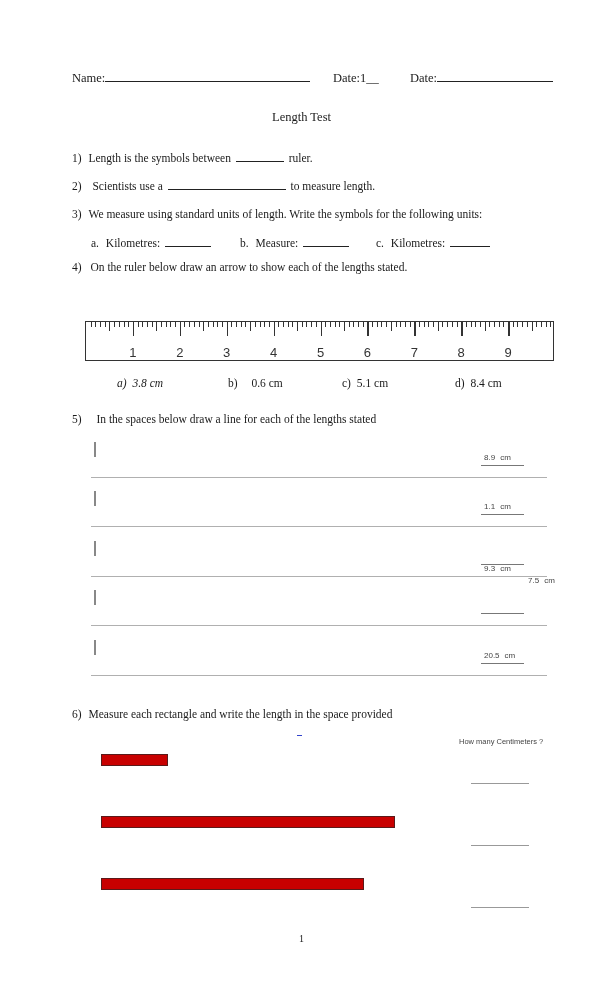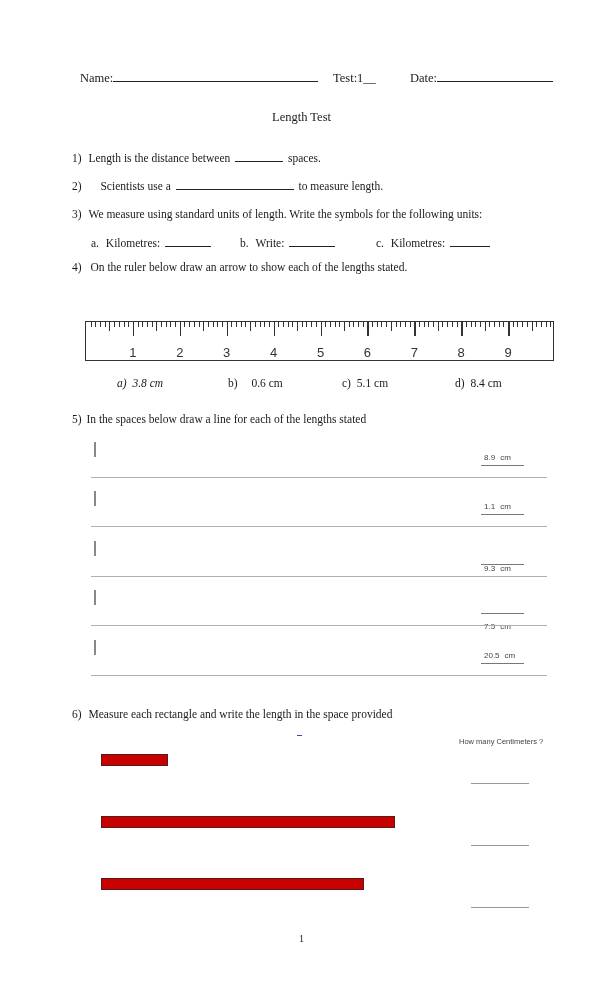--- a/index.html
+++ b/index.html
@@ -29,56 +29,56 @@
     .q5-label .unit { margin-left: 5px; }
     .q5-label-line { position: absolute; left: 481px; width: 43px; border-top: 1.5px solid #777; }
 
     
     .bar { position: absolute; left: 101px; height: 12px; background: #c80000; border: 1px solid #5a1a1a; box-sizing: border-box; }
     .answer-line { position: absolute; left: 471px; width: 58px; border-top: 1.5px solid #999; }
   </style>
 </head>
 <body>
 
-<div class="abs serif t13" style="left:80px; top:70px;">
+<div class="abs serif t13" style="left:72px; top:70px;">
   <span>Name:</span><span class="field" style="width:205px;"></span>
 </div>
-<div class="abs serif t13" style="left:333px; top:70px;">Test:1__</div>
+<div class="abs serif t13" style="left:333px; top:70px;">Date:1__</div>
 <div class="abs serif t13" style="left:410px; top:70px;">
   <span>Date:</span><span class="field" style="width:116px;"></span>
 </div>
 
 <div class="abs serif t13" style="left:0; width:603px; text-align:center; top:109px;">Length Test</div>
 
 <div class="abs serif t12" style="left:72px; top:151px;">
   <span>1)</span>
-  <span style="margin-left:4px;">Length is the distance between</span>
+  <span style="margin-left:4px;">Length is the symbols between</span>
   <span class="blank" style="width:48px;"></span>
-  <span>spaces.</span>
+  <span>ruler.</span>
 </div>
 
 <div class="abs serif t12" style="left:72px; top:179px;">
   <span>2)</span>
-  <span style="margin-left:16px;">Scientists use a</span>
+  <span style="margin-left:8px;">Scientists use a</span>
   <span class="blank bold" style="width:118px;"></span>
   <span>to measure length.</span>
 </div>
 
 <div class="abs serif t12" style="left:72px; top:207px;">
   <span>3)</span>
   <span style="margin-left:4px;">We measure using standard units of length. Write the symbols for the following units:</span>
 </div>
 <div class="abs serif t12" style="left:91px; top:236px;">
   <span>a.</span>
   <span style="margin-left:4px;">Kilometres:</span>
   <span class="blank" style="width:46px;"></span>
 </div>
 <div class="abs serif t12" style="left:240px; top:236px;">
   <span>b.</span>
-  <span style="margin-left:4px;">Write:</span>
+  <span style="margin-left:4px;">Measure:</span>
   <span class="blank" style="width:46px;"></span>
 </div>
 <div class="abs serif t12" style="left:376px; top:236px;">
   <span>c.</span>
   <span style="margin-left:4px;">Kilometres:</span>
   <span class="blank" style="width:40px;"></span>
 </div>
 
 <div class="abs serif t12" style="left:72px; top:260px;">
   <span>4)</span>
@@ -208,40 +208,40 @@
   <span>c)</span>
   <span style="margin-left:3px;margin-top:36px;">5.1 cm</span>
 </div>
 <div class="abs serif t12" style="left:455px; top:376px;">
   <span>d)</span>
   <span style="margin-left:3px;">8.4 cm</span>
 </div>
 
 <div class="abs serif t12" style="left:72px; top:412px;">
   <span>5)</span>
-  <span style="margin-left:2px;">In the spaces below draw a line for each of the lengths stated</span>
+  <span style="margin-left:12px;">In the spaces below draw a line for each of the lengths stated</span>
 </div>
 
 <div class="q5-stub" style="top:442px;"></div>
 <div class="q5-label" style="top:453px;"><span>8.9</span><span class="unit">cm</span></div>
 <div class="q5-label-line" style="top:465px;"></div>
 <div class="q5-row-line" style="top:477px;"></div>
 
 <div class="q5-stub" style="top:491px;"></div>
 <div class="q5-label" style="top:502px;"><span>1.1</span><span class="unit">cm</span></div>
 <div class="q5-label-line" style="top:514px;"></div>
 <div class="q5-row-line" style="top:526px;"></div>
 
 <div class="q5-stub" style="top:541px;"></div>
 <div class="q5-label" style="top:564px;"><span>9.3</span><span class="unit">cm</span></div>
 <div class="q5-label-line" style="top:564px;"></div>
 <div class="q5-row-line" style="top:576px;"></div>
 
 <div class="q5-stub" style="top:590px;"></div>
-<div class="q5-label" style="top:622px;"><span>7.5</span><span class="unit">cm</span></div>
+<div class="q5-label" style="top:576px;margin-left:44px;"><span>7.5</span><span class="unit">cm</span></div>
 <div class="q5-label-line" style="top:613px;"></div>
 <div class="q5-row-line" style="top:625px;"></div>
 
 <div class="q5-stub" style="top:640px;"></div>
 <div class="q5-label" style="top:651px;"><span>20.5</span><span class="unit">cm</span></div>
 <div class="q5-label-line" style="top:663px;"></div>
 <div class="q5-row-line" style="top:675px;"></div>
 
 <div class="abs serif t12" style="left:72px; top:707px;">
   <span>6)</span>

